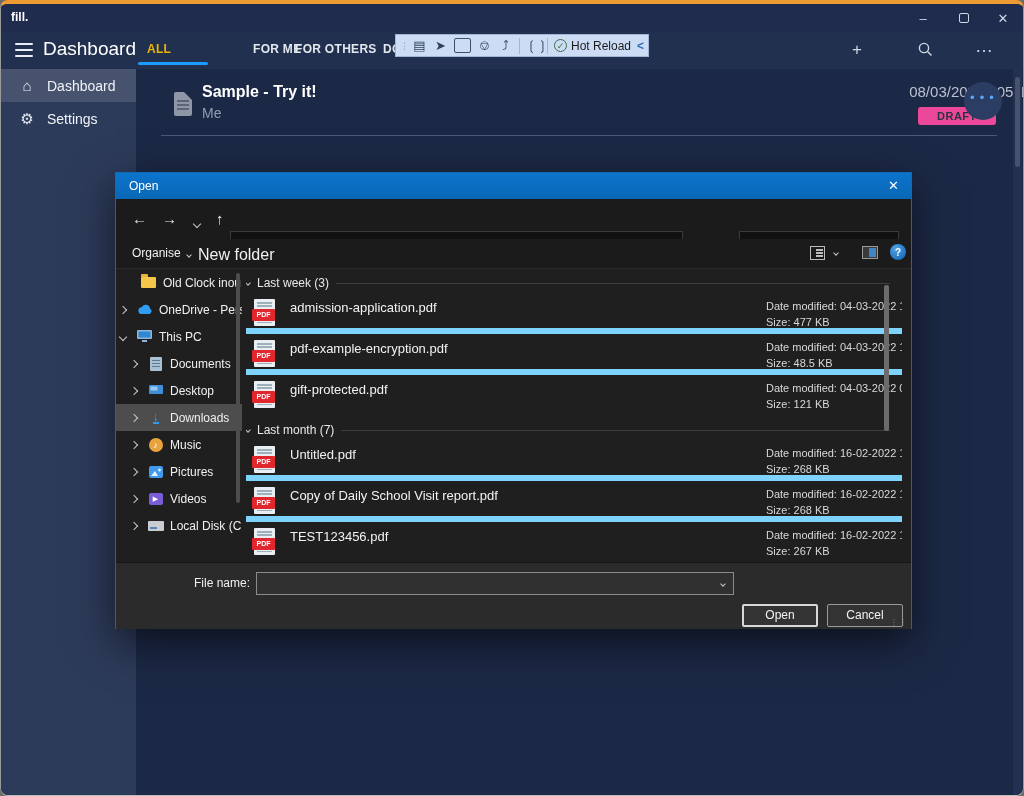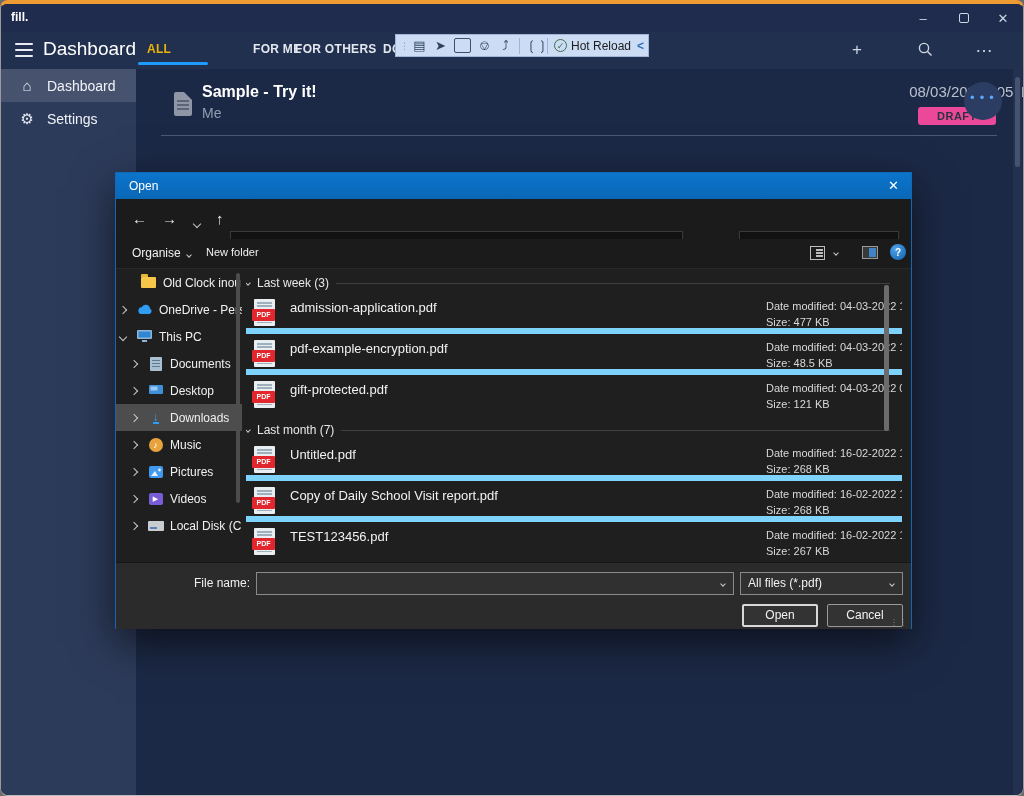--- a/index.html
+++ b/index.html
@@ -96,21 +96,21 @@
   #search-box input { width:128px; height:100%; background:transparent; border:none; outline:none;
     color:#bdbdbd; font-size:11px; padding-left:8px; font-family:"Liberation Sans", sans-serif; }
   #search-glyph { position:absolute; right:8px; top:7px; width:8px; height:8px;
     border:1.4px solid #9a9a9a; border-radius:50%; }
   #search-glyph::after { content:""; position:absolute; left:7px; top:7px; width:5px; height:1.4px;
     background:#9a9a9a; transform:rotate(45deg); }
 
   #dlg-toolbar { position:absolute; left:0; top:66px; width:100%; height:30px; background:#1b1b1b;
     border-bottom:1px solid #2a2a2a; }
   #organise { position:absolute; left:16px; top:7px; color:#f0f0f0; font-size:12px; }
-  #neworfolder { position:absolute; left:90px; top:7px; color:#f0f0f0; font-size:11px; }
+  #neworfolder { position:absolute; left:82px; top:7px; color:#f0f0f0; font-size:16px; }
   #view-list-icon { position:absolute; left:694px; top:7px; width:15px; height:14px;
     border:1px solid #bdbdbd; padding:1px; }
   #view-list-icon i { display:block; height:2px; background:#bdbdbd; margin:1px 0 1px 4px; }
   #view-chevron { position:absolute; left:718px; top:12px; }
   #pane-icon { position:absolute; left:746px; top:7px; width:16px; height:13px; border:1px solid #9a9a9a; background:#3a3a3a; }
   #pane-icon::after { content:""; position:absolute; right:1px; top:1px; bottom:1px; width:7px; background:#3f84c4; }
   #help-icon { position:absolute; left:774px; top:5px; width:16px; height:16px; border-radius:50%;
     background:radial-gradient(circle at 35% 30%, #4fa3e8, #0f5fae); color:#ffffff; font-size:10px;
     font-weight:bold; display:flex; align-items:center; justify-content:center; }
 
@@ -488,23 +488,19 @@
       </div>
     </div>
     <div id="list-scroll"></div>
 
     <div id="dlg-footer">
       <span id="fn-label">File name:</span>
       <div id="fn-input">
         <input style="">
         <span class="chev down small"></span>
       </div>
-      <div id="ft-select">
-        <span>All files (*.pdf)</span>
-        <span class="chev down small"></span>
-      </div>
       <div class="dlg-btn" id="btn-open">Open</div>
       <div class="dlg-btn" id="btn-cancel">Cancel</div>
       <div id="resize-grip">⋮⋮</div>
     </div>
   </div>
 
 </div>
 
 </body></html>

